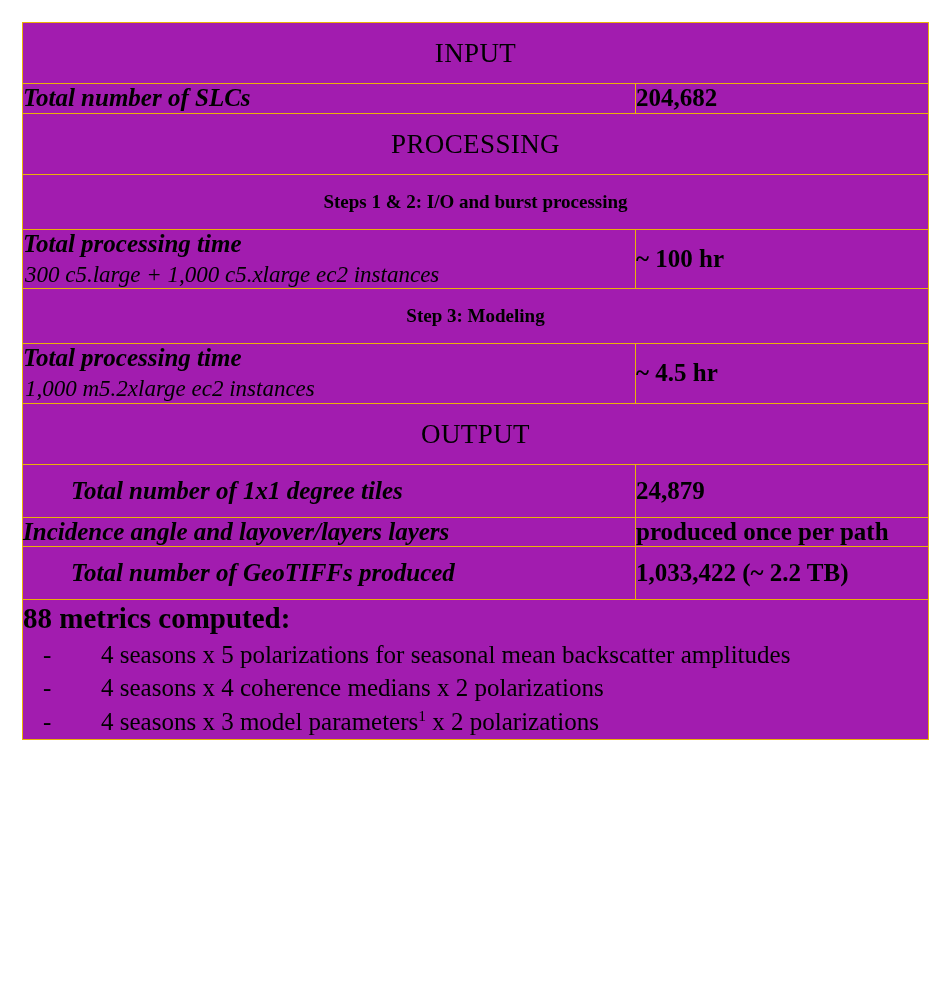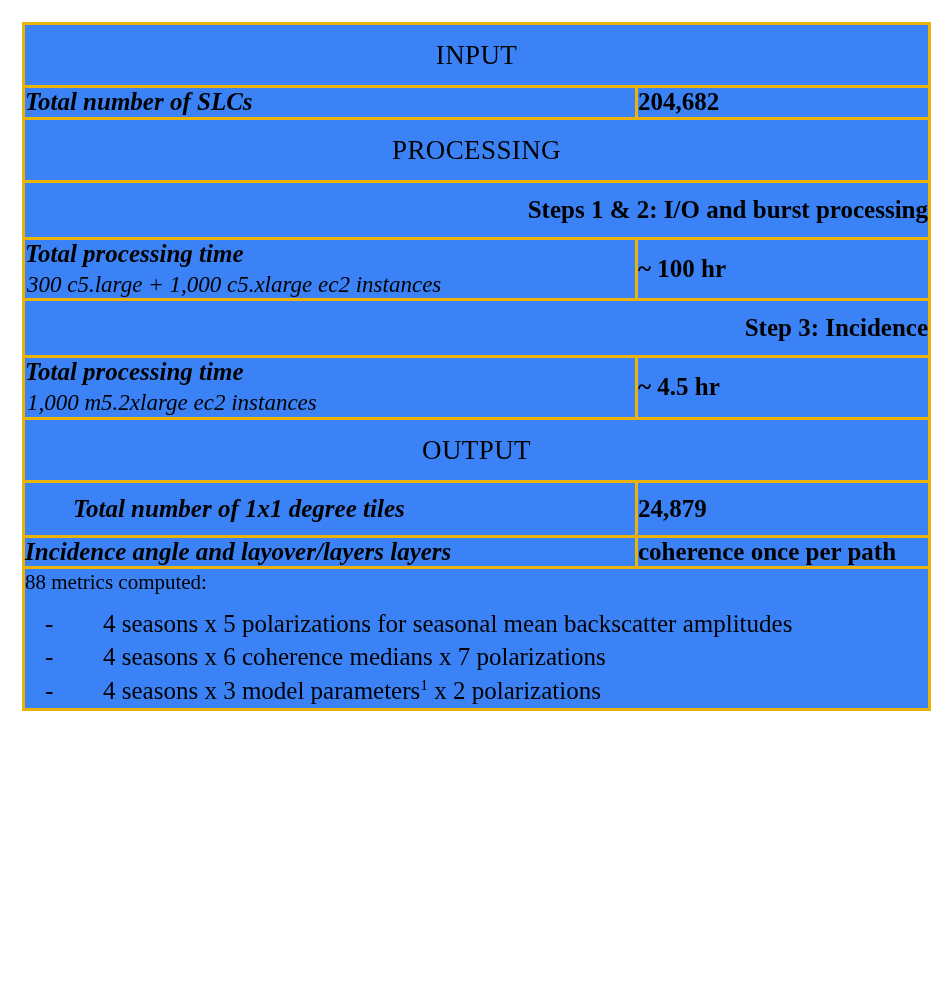--- a/index.html
+++ b/index.html
@@ -25,22 +25,22 @@
   }
 
   table.spec-table {
     width: 906px;
     border-collapse: collapse;
     table-layout: fixed;
     background: #ffffff;
   }
 
   table.spec-table td {
-    border: 3px solid #eab308;
-    background: #3b82f6;
+    border: 1px solid #eab308;
+    background: #a21caf;
     vertical-align: middle;
     padding: 0;
   }
 
   
   col.c-label { width: 613px; }
   col.c-value { width: 293px; }
 
   
   td.band {
@@ -49,22 +49,22 @@
     font-size: 27px;
     font-weight: normal;
     letter-spacing: 0.4px;
     height: 60px;
     line-height: 60px;
   }
 
   
   td.subhead {
     background: #ffffff;
-    text-align: right;
-    font-size: 25px;
+    text-align: center;
+    font-size: 19px;
     font-weight: bold;
     height: 54px;
     line-height: 54px;
   }
 
   
   td.label {
     font-size: 25px;
     font-weight: bold;
     text-align: left;
@@ -91,24 +91,24 @@
     line-height: 1.14;
   }
 
   
   td.metrics {
     padding: 12px 14px 16px 18px;
     font-size: 25px;
     line-height: 1.0;
   }
   .metrics-title {
-    font-weight: normal;
-    font-size: 21px;
+    font-weight: bold;
+    font-size: 29px;
     line-height: 1.25;
-    margin-bottom: 12px;
+    margin-bottom: 2px;
   }
   ul.metric-list {
     list-style: none;
     margin: 0;
     padding: 0;
   }
   ul.metric-list li {
     position: relative;
     padding-left: 78px;
     font-size: 25px;
@@ -155,21 +155,21 @@
 
       <tr>
         <td class="label">
           <span>Total processing time</span>
           <span class="sub-note">300 c5.large + 1,000 c5.xlarge ec2 instances</span>
         </td>
         <td class="value">~ 100 hr</td>
       </tr>
 
       <tr>
-        <td class="subhead" colspan="2">Step 3: Incidence</td>
+        <td class="subhead" colspan="2">Step 3: Modeling</td>
       </tr>
 
       <tr>
         <td class="label">
           <span>Total processing time</span>
           <span class="sub-note">1,000 m5.2xlarge ec2 instances</span>
         </td>
         <td class="value">~ 4.5 hr</td>
       </tr>
 
@@ -177,35 +177,39 @@
         <td class="band" colspan="2">OUTPUT</td>
       </tr>
 
       <tr>
         <td class="label tall">Total number of 1x1 degree tiles</td>
         <td class="value">24,879</td>
       </tr>
 
       <tr>
         <td class="label">Incidence angle and layover/layers layers</td>
-        <td class="value">coherence once per path</td>
-      </tr>
-
+        <td class="value">produced once per path</td>
+      </tr>
+
+      <tr>
+        <td class="label tall">Total number of GeoTIFFs produced</td>
+        <td class="value">1,033,422 (~ 2.2 TB)</td>
+      </tr>
 
       <tr>
         <td class="metrics" colspan="2">
           <div class="metrics-title">88 metrics computed:</div>
           <ul class="metric-list">
             <li>
               <span class="dash">-</span>
               <span>4 seasons x 5 polarizations for seasonal mean backscatter amplitudes</span>
             </li>
             <li>
               <span class="dash">-</span>
-              <span>4 seasons x 6 coherence medians x 7 polarizations</span>
+              <span>4 seasons x 4 coherence medians x 2 polarizations</span>
             </li>
             <li>
               <span class="dash">-</span>
               <span>4 seasons x 3 model parameters</span><sup class="fn">1</sup><span> x 2 polarizations</span>
             </li>
           </ul>
         </td>
       </tr>
 
     </tbody>

